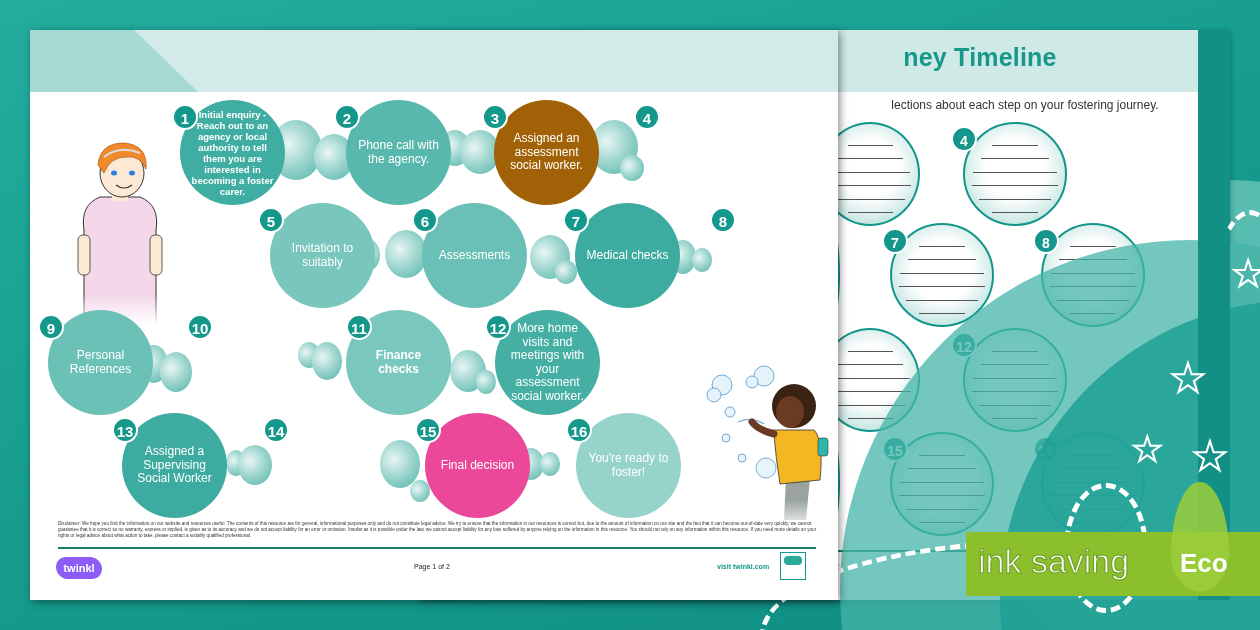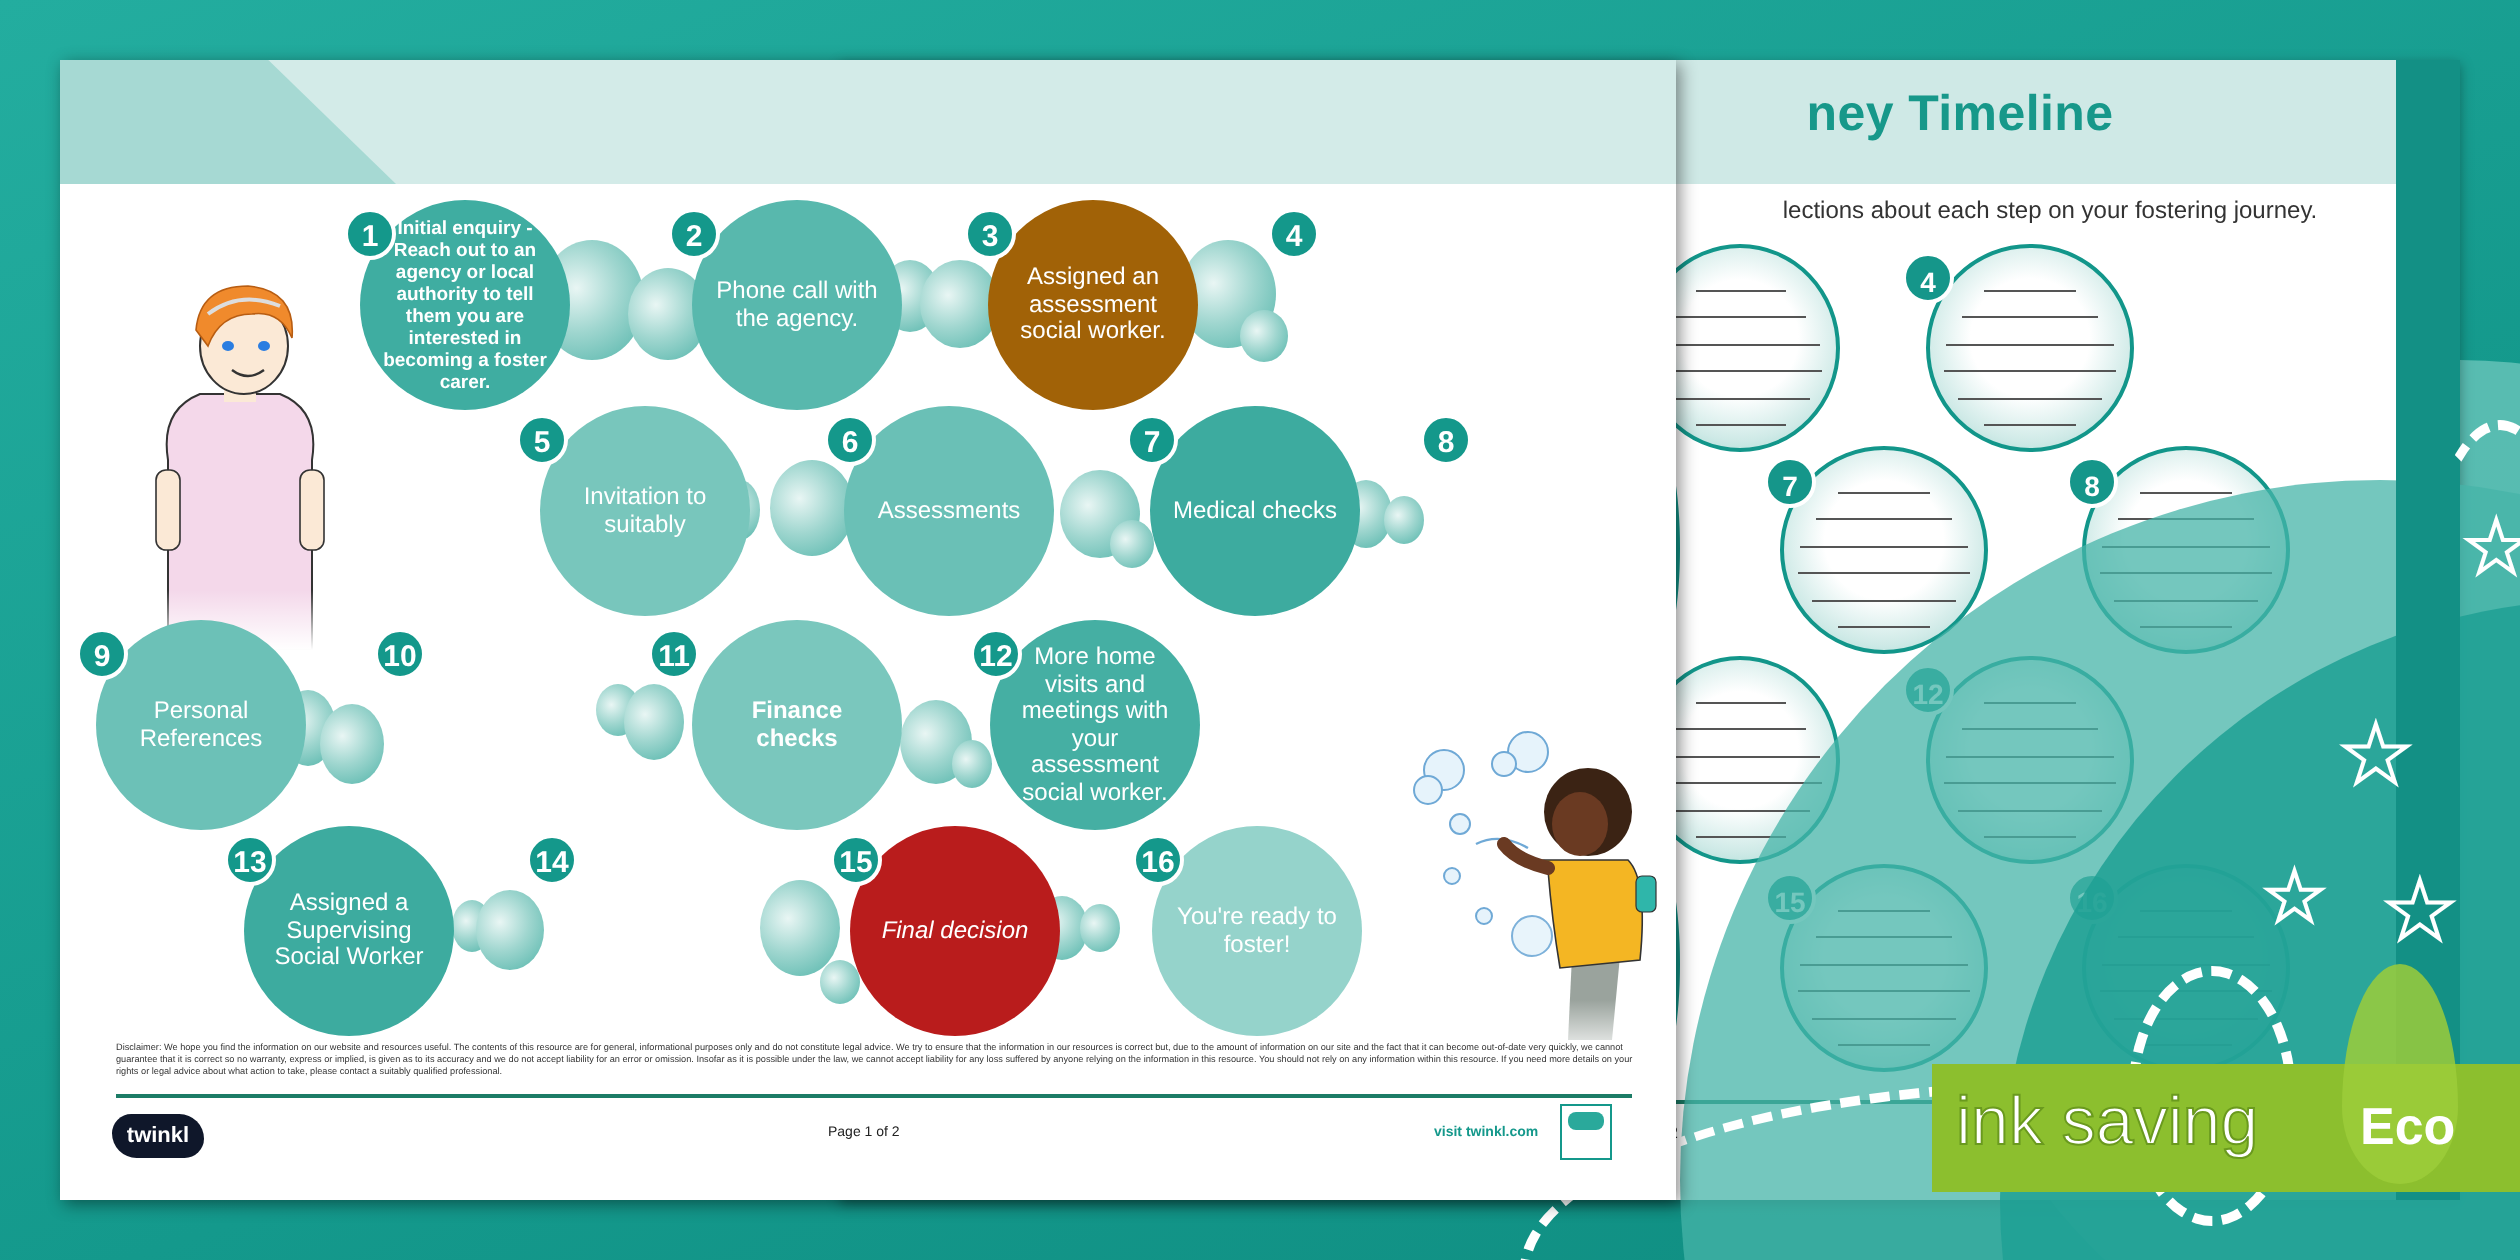--- a/index.html
+++ b/index.html
@@ -84,21 +84,21 @@
     background:radial-gradient(circle at 35% 40%, #e9f6f4 0%, #9fd6cf 45%, #4fb3a8 100%);
   }
 
   .disclaimer {
     position:absolute; left:28px; top:491px; width:760px;
     font-size:4.6px; line-height:6.2px; color:#333;
   }
   .footer-rule { position:absolute; left:28px; right:22px; top:517px; height:2px; background:#1c7c66; }
   .twinkl-logo {
     position:absolute; left:26px; top:527px; width:46px; height:22px; border-radius:11px 14px 11px 14px;
-    background:#0f172a; color:#fff; font-weight:bold; font-size:11px; text-align:center; line-height:22px;
+    background:#8b5cf6; color:#fff; font-weight:bold; font-size:11px; text-align:center; line-height:22px;
   }
   .page-num { position:absolute; left:384px; top:533px; font-size:7px; color:#222; }
   .visit-link { position:absolute; left:687px; top:533px; font-size:7px; color:#14988b; font-weight:bold; }
   .badge-logo {
     position:absolute; left:750px; top:522px; width:26px; height:28px; border:1px solid #14988b;
     background:#fff; box-sizing:border-box;
   }
   .badge-logo .inner { position:absolute; left:3px; top:3px; width:18px; height:9px; background:#2aa99b; border-radius:4px; }
 
   
@@ -315,35 +315,35 @@
   <div class="step" style="left:18px;top:280px;width:105px;height:105px;background:#6cc1b7;">
     <span class="lbl">Personal References</span>
   </div>
   <div class="num-badge" style="left:8px;top:284px;">9</div>
 
   <div class="num-badge" style="left:157px;top:284px;">10</div>
 
   <div class="step" style="left:316px;top:280px;width:105px;height:105px;background:#7ac7bd;font-weight:bold;">
     <span class="lbl">Finance checks</span>
   </div>
-  <div class="num-badge" style="left:294px;top:284px;">11</div>
+  <div class="num-badge" style="left:316px;top:284px;">11</div>
 
   <div class="step" style="left:465px;top:280px;width:105px;height:105px;background:#45afa3;">
     <span class="lbl">More home visits and meetings with your assessment social worker.</span>
   </div>
   <div class="num-badge" style="left:455px;top:284px;">12</div>
 
   <div class="step" style="left:92px;top:383px;width:105px;height:105px;background:#3dab9f;">
     <span class="lbl">Assigned a Supervising Social Worker</span>
   </div>
   <div class="num-badge" style="left:82px;top:387px;">13</div>
 
   <div class="num-badge" style="left:233px;top:387px;">14</div>
 
-  <div class="step" style="left:395px;top:383px;width:105px;height:105px;background:#b91c1c;font-style:italic;">
+  <div class="step" style="left:395px;top:383px;width:105px;height:105px;background:#ec4899;">
     <span class="lbl">Final decision</span>
   </div>
   <div class="num-badge" style="left:385px;top:387px;">15</div>
 
   <div class="step" style="left:546px;top:383px;width:105px;height:105px;background:#95d3cb;">
     <span class="lbl">You're ready to foster!</span>
   </div>
   <div class="num-badge" style="left:536px;top:387px;">16</div>
 
   <svg class="char2" viewBox="0 0 140 170">

